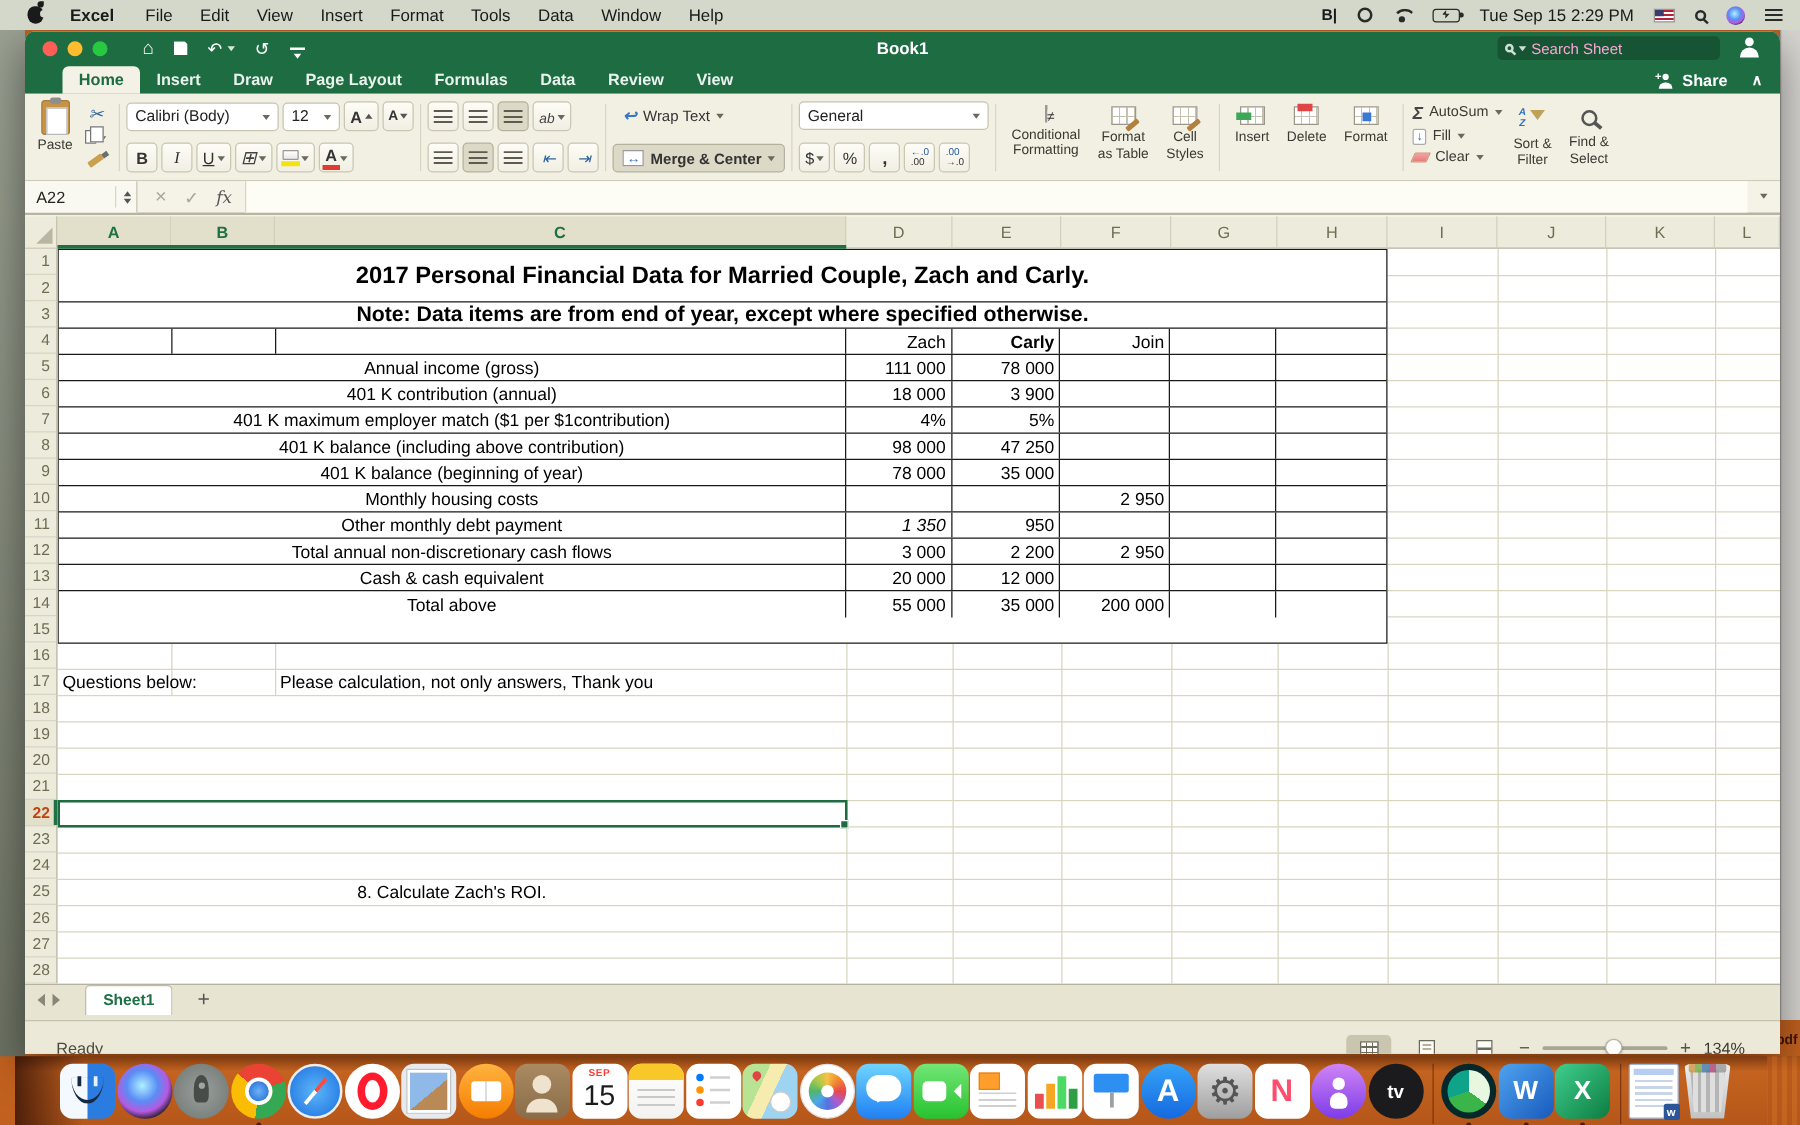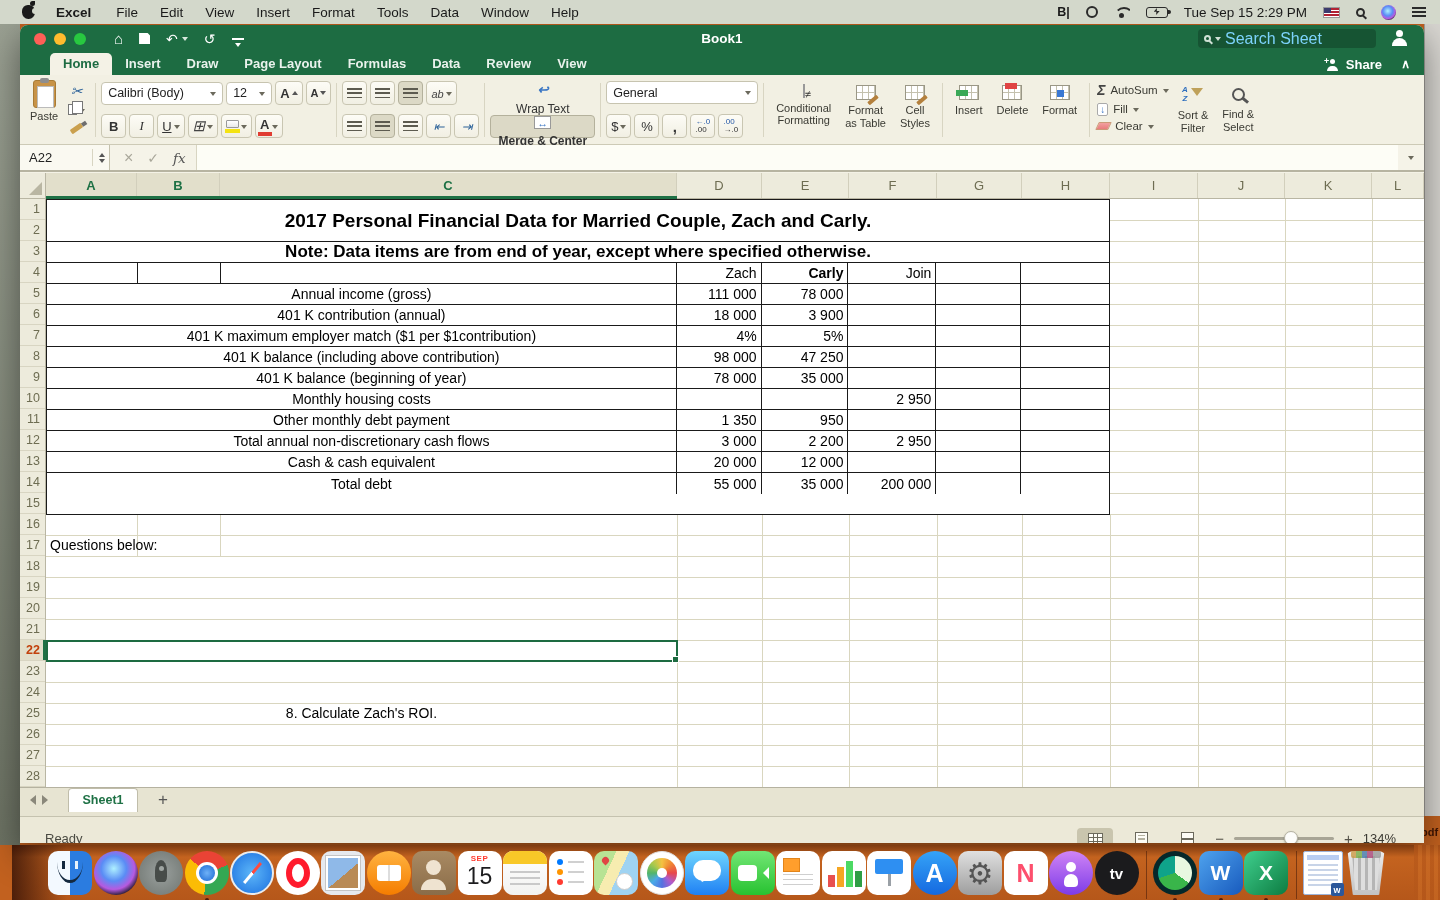--- a/index.html
+++ b/index.html
@@ -49,21 +49,21 @@
   .i-floppy { width:11px; height:11px; background:#fff; clip-path:polygon(0 0,78% 0,100% 22%,100% 100%,0 100%); position:relative; }
   .i-undo::before { content:"↶"; }
   .i-redo::before { content:"↺"; }
   .dd-w::after { content:""; display:inline-block; border-left:3px solid transparent; border-right:3px solid transparent; border-top:4px solid #d8e8dd; margin-left:2px; vertical-align:middle; }
   .i-rib { width:12px; height:2px; border-top:2px solid #fff; position:relative; }
   .i-rib::after { content:""; position:absolute; left:3px; top:3px; border-left:3px solid transparent; border-right:3px solid transparent; border-top:4px solid #fff; }
   .wtitle { position:absolute; left:0; right:0; text-align:center; color:#fff; font-size:13.5px; font-weight:700; pointer-events:none; }
   .searchbox { position:absolute; right:48px; top:4px; width:178px; height:19px; background:rgba(0,0,0,.22); border-radius:4px; display:flex; align-items:center; padding:0 6px; gap:4px; }
   .searchbox .lens { width:7px; height:7px; border-color:#cfe0d5; }
   .searchbox .lens::after { background:#cfe0d5; }
-  .searchbox .ph { color:#7dd3fc; font-size:16px; }
+  .searchbox .ph { color:#f9a8d4; font-size:12px; }
   .sb-dd { border-left:3px solid transparent; border-right:3px solid transparent; border-top:4px solid #cfe0d5; }
   .i-person { position:absolute; right:16px; top:5px; width:17px; height:16px; }
   .i-person::before { content:""; position:absolute; left:5px; top:0; width:7px; height:7px; background:#fff; border-radius:50%; }
   .i-person::after { content:""; position:absolute; left:1px; bottom:0; width:15px; height:8px; background:#fff; border-radius:8px 8px 0 0; }
 
   .tabrow { position:absolute; left:0; top:27px; width:100%; height:23px; background:#1d6c42; display:flex; align-items:flex-end; }
   .rtabs { display:flex; margin-left:30px; height:100%; align-items:flex-end; }
   .rtab { color:#e9f2ec; font-size:13px; font-weight:700; padding:3px 13px 4px; }
   .rtab.active { background:#f4f2e6; color:#1d6c42; border-radius:5px 5px 0 0; }
   .share { position:absolute; right:42px; bottom:3px; color:#fff; font-size:13px; font-weight:600; display:flex; align-items:center; gap:5px; }
@@ -108,21 +108,21 @@
   .und { text-decoration:underline; }
   .i-borders::before { content:"⊞"; font-size:15px; color:#444; }
   .i-bucket { width:13px; height:8px; background:linear-gradient(#fff,#e8e8e8); border:1px solid #999; border-radius:1px; position:relative; margin-bottom:5px; }
   .i-bucket::after { content:""; position:absolute; left:-2px; right:-2px; bottom:-6px; height:3.5px; background:#f4e313; }
   .acolor { position:relative; font-weight:700; font-size:13px; line-height:1; margin-bottom:4px; }
   .acolor::after { content:""; position:absolute; left:-2px; right:-2px; bottom:-5px; height:3.5px; background:#e03c31; }
   .i-lines { width:15px; height:11px; background:repeating-linear-gradient(#5d5b50 0 1.6px,transparent 1.6px 4.4px); }
   .i-orient::before { content:"ab"; font-size:11px; color:#444; font-style:italic; }
   .i-indent-l::before { content:"⇤"; color:#33679c; font-size:13px; }
   .i-indent-r::before { content:"⇥"; color:#33679c; font-size:13px; }
-  .wm-btn { height:23px; display:flex; align-items:center; gap:5px; font-size:12px; color:#333; border:1px solid transparent; border-radius:4px; padding:0 7px;flex-direction:column; }
+  .wm-btn { height:23px; display:flex; align-items:center; gap:5px; font-size:12px; color:#333; border:1px solid transparent; border-radius:4px; padding:0 7px; }
   .wm-btn.on { background:#dcd9c6; border-color:#b4b19c; }
   .i-wrap::before { content:"↩"; color:#3a76c4; font-size:13px; font-weight:700; }
   .i-merge { width:17px; height:13px; border:1px solid #999; background:#fff; display:flex; align-items:center; justify-content:center; }
   .i-merge::before { content:"↔"; color:#3a76c4; font-size:11px; font-weight:700; }
   .nfmt { width:152px; }
   .comma { font-weight:700; font-size:15px; }
   .d2 { display:flex; flex-direction:column; line-height:1; font-size:8px; color:#333; }
   .d2 em { font-style:normal; } .d2 em:first-child { color:#2458a8; }
   .bigbtn { display:flex; flex-direction:column; align-items:center; justify-content:flex-start; gap:4px; padding:3px 7px 0; font-size:11px; color:#3a3a33; line-height:1.15; text-align:center; position:relative; }
   .l2 { display:flex; flex-direction:column; align-items:center; }
@@ -707,21 +707,21 @@
           <div class="trow">
             <div class="tc lab" style="width: 631px;">Monthly housing costs</div>
             <div class="tc val" style="width: 85px;"></div>
             <div class="tc val" style="width: 87px;"></div>
             <div class="tc val" style="width: 88px;">2 950</div>
             <div class="tc val" style="width: 85px;"></div>
             <div class="tc val last" style="width: 88px;"></div>
           </div>
           <div class="trow">
             <div class="tc lab" style="width: 631px;">Other monthly debt payment</div>
-            <div class="tc val" style="width: 85px;">1 350</div>
+            <div class="tc val" style="width: 85px; font-style: italic;">1 350</div>
             <div class="tc val" style="width: 87px;">950</div>
             <div class="tc val" style="width: 88px;"></div>
             <div class="tc val" style="width: 85px;"></div>
             <div class="tc val last" style="width: 88px;"></div>
           </div>
           <div class="trow">
             <div class="tc lab" style="width: 631px;">Total annual non-discretionary cash flows</div>
             <div class="tc val" style="width: 85px;">3 000</div>
             <div class="tc val" style="width: 87px;">2 200</div>
             <div class="tc val" style="width: 88px;">2 950</div>
@@ -730,29 +730,30 @@
           </div>
           <div class="trow">
             <div class="tc lab" style="width: 631px;">Cash &amp; cash equivalent</div>
             <div class="tc val" style="width: 85px;">20 000</div>
             <div class="tc val" style="width: 87px;">12 000</div>
             <div class="tc val" style="width: 88px;"></div>
             <div class="tc val" style="width: 85px;"></div>
             <div class="tc val last" style="width: 88px;"></div>
           </div>
           <div class="trow">
-            <div class="tc lab" style="width: 631px;">Total debt</div>
+            <div class="tc lab" style="width: 631px;">Total above</div>
             <div class="tc val" style="width: 85px;">55 000</div>
             <div class="tc val" style="width: 87px;">35 000</div>
             <div class="tc val" style="width: 88px;">200 000</div>
             <div class="tc val" style="width: 85px;"></div>
             <div class="tc val last" style="width: 88px;"></div>
           </div>
         </div>
       <div class="ovl" style="left:30px; top:362px;">Questions below:</div>
+      <div class="ovl" style="left:204px; top:362px;">Please calculation, not only answers, Thank you</div>
       <div class="ovl" style="left:26px; top:530px; width:631px; text-align:center;">8. Calculate Zach's ROI.</div>
       <div class="selection"></div>
       <div class="handle"></div>
       <div class="colhdr" id="colhdr">
           <div class="corner"></div>
           <div class="ch sel" style="left: 26px; width: 91px;">A</div>
           <div class="ch sel" style="left: 117px; width: 83px;">B</div>
           <div class="ch sel" style="left: 200px; width: 457px;">C</div>
           <div class="ch" style="left: 657px; width: 85px;">D</div>
           <div class="ch" style="left: 742px; width: 87px;">E</div>

